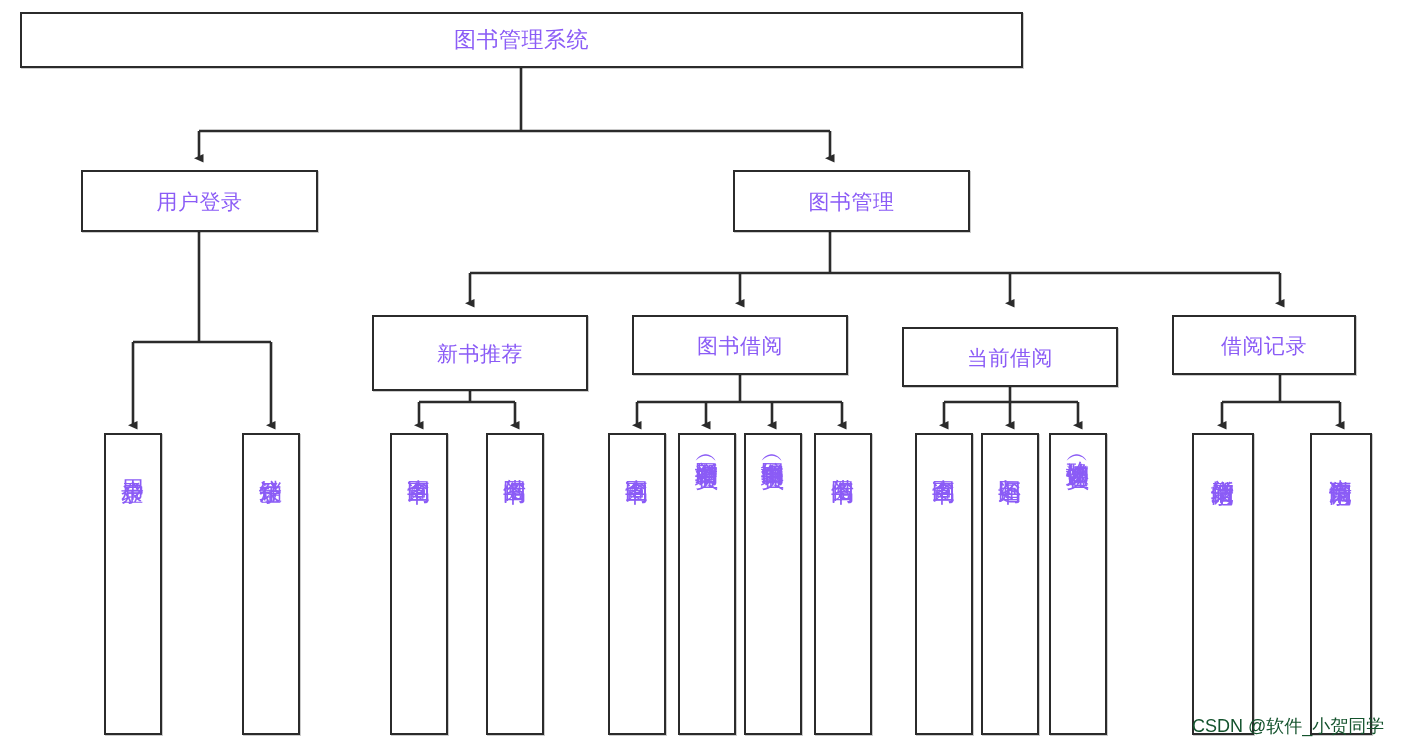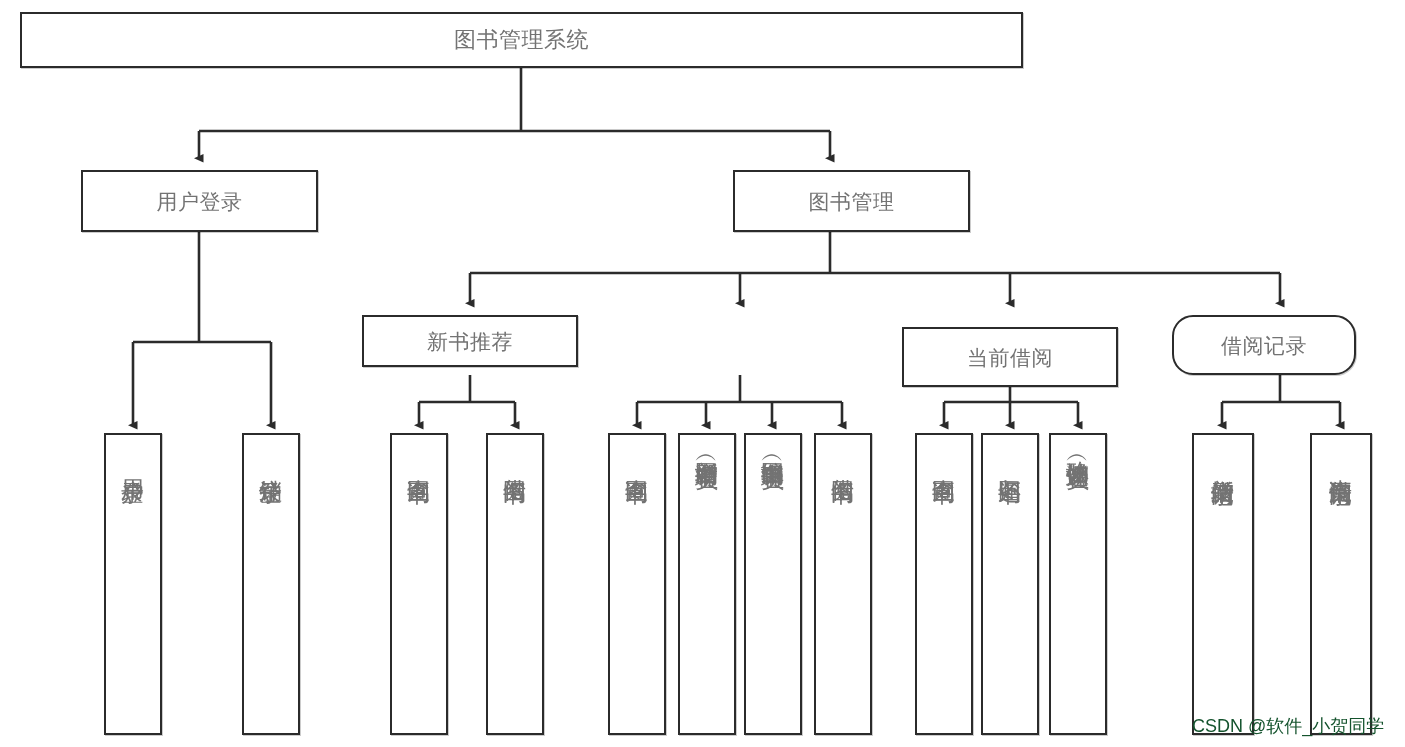--- a/index.html
+++ b/index.html
@@ -31,21 +31,21 @@
     box-sizing: border-box;
     background: #ffffff;
     border: 2px solid #2b2b2b;
     display: flex;
     align-items: center;
     justify-content: center;
     box-shadow: 1px 1px 0 rgba(0,0,0,0.20);
     z-index: 2;
   }
   .node .label {
-    color: #737373;
+    color: #8b5cf6;
     letter-spacing: 0.5px;
     white-space: nowrap;
     text-align: center;
   }
   
   .node.horiz .label {
     font-size: 21px;
     line-height: 1;
   }
   .node.root .label {
@@ -143,30 +143,33 @@
   </div>
 
   <div class="node horiz" style="left:81px; top:170px; width:237px; height:62px;">
     <span class="label">用户登录</span>
   </div>
 
   <div class="node horiz" style="left:711px; top:170px; width:237px; height:62px;margin-left:22px;">
     <span class="label">图书管理</span>
   </div>
 
-  <div class="node horiz" style="left:362px; top:315px; width:216px; height:52px;">
+  <div class="node horiz" style="left:372px; top:315px; width:216px; height:76px;">
     <span class="label">新书推荐</span>
   </div>
 
+  <div class="node horiz" style="left:632px; top:315px; width:216px; height:60px;">
+    <span class="label">图书借阅</span>
+  </div>
 
   <div class="node horiz" style="left:902px; top:327px; width:216px; height:60px;">
     <span class="label">当前借阅</span>
   </div>
 
-  <div class="node horiz" style="left:1172px; top:315px; width:184px; height:60px;border-radius:21px;">
+  <div class="node horiz" style="left:1172px; top:315px; width:184px; height:60px;">
     <span class="label">借阅记录</span>
   </div>
 
   <div class="node vert" style="left:104px; top:433px; width:58px; height:302px;">
     <span class="label">用户登录</span>
   </div>
 
   <div class="node vert" style="left:242px; top:433px; width:58px; height:302px;">
     <span class="label">注销登录</span>
   </div>

